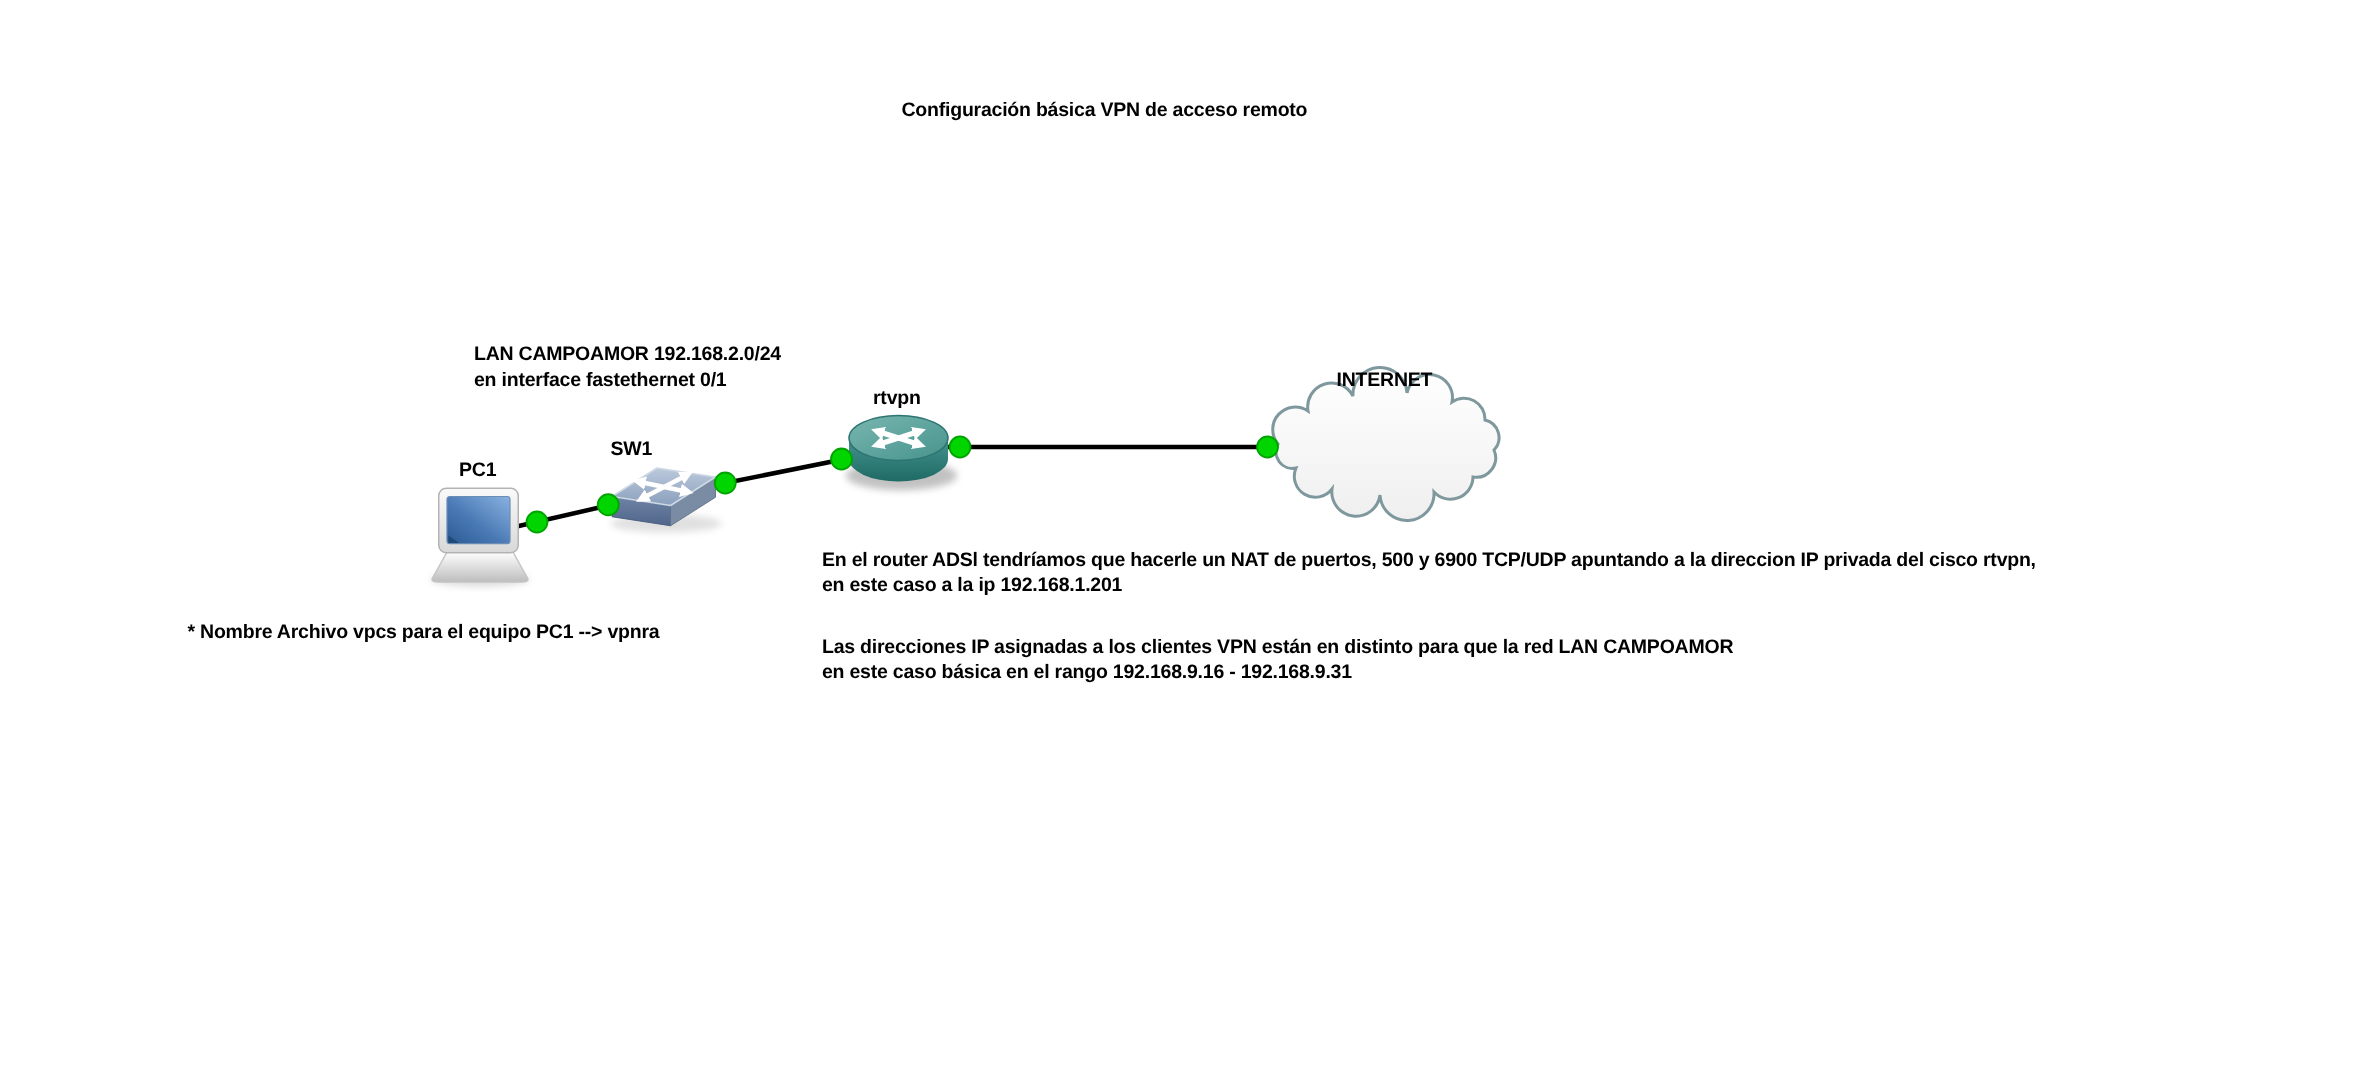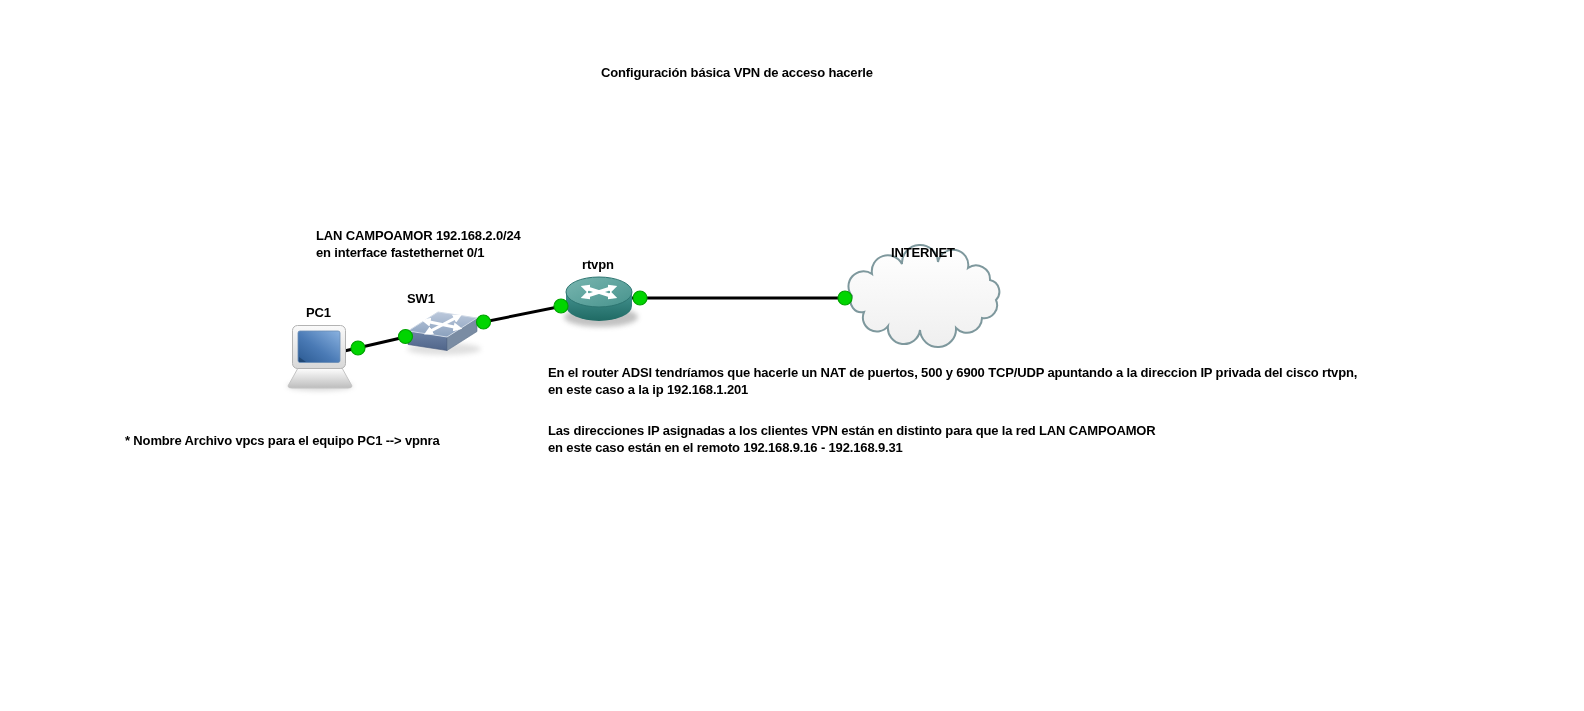--- a/index.html
+++ b/index.html
@@ -132,38 +132,38 @@
     <g stroke-width="1.2">
       <circle cx="358" cy="348" r="7" stroke="#00a300" fill="#00d500"></circle>
       <circle cx="405.5" cy="336.5" r="7" stroke="#00a300" fill="#00d500"></circle>
       <circle cx="483.5" cy="322" r="7" stroke="#00a300" fill="#00d500"></circle>
       <circle cx="561" cy="306" r="7" stroke="#00a300" fill="#00d500"></circle>
       <circle cx="640" cy="298" r="7" stroke="#00a300" fill="#00d500"></circle>
       <circle cx="845" cy="298" r="7" stroke="#00a300" fill="#00d500"></circle>
     </g>
   </svg>
 
-  <div class="txt" style="left:601px;top:64px">Configuración básica VPN de acceso hacerle</div>
+  <div class="txt" style="left:601px;top:64px">Configuración básica VPN de acceso remoto</div>
 
   <div class="txt" style="left:316px;top:227px">
     <div>LAN CAMPOAMOR 192.168.2.0/24</div>
     <div>en interface fastethernet 0/1</div>
   </div>
 
 
   <div class="txt" style="left:548px;top:364px">
     <div>En el router ADSl tendríamos que hacerle un NAT de puertos, 500 y 6900 TCP/UDP apuntando a la direccion IP privada del cisco rtvpn,</div>
     <div>en este caso a la ip 192.168.1.201</div>
   </div>
 
   <div class="txt" style="left:548px;top:422px">
     <div>Las direcciones IP asignadas a los clientes VPN están en distinto para que la red LAN CAMPOAMOR</div>
-    <div>en este caso están en el remoto 192.168.9.16 - 192.168.9.31</div>
+    <div>en este caso básica en el rango 192.168.9.16 - 192.168.9.31</div>
   </div>
 
-  <div class="txt" style="left:125px;top:432px">* Nombre Archivo vpcs para el equipo PC1 --&gt; vpnra</div>
+  <div class="txt" style="left:125px;top:412px">* Nombre Archivo vpcs para el equipo PC1 --&gt; vpnra</div>
 
   <div class="txt" style="left:306px;top:304px">PC1</div>
   <div class="txt" style="left:407px;top:290px">SW1</div>
   <div class="txt" style="left:582px;top:256px">rtvpn</div>
   <div class="txt" style="left:891px;top:244px">INTERNET</div>
 
 </div>
 
 </body></html>

